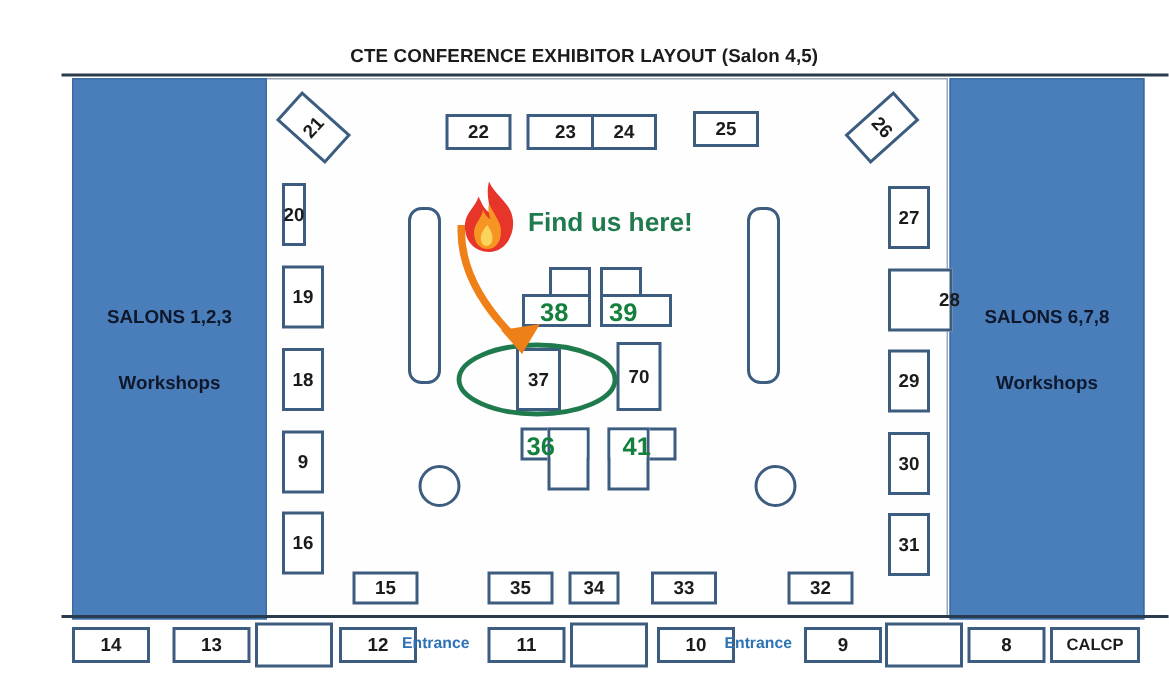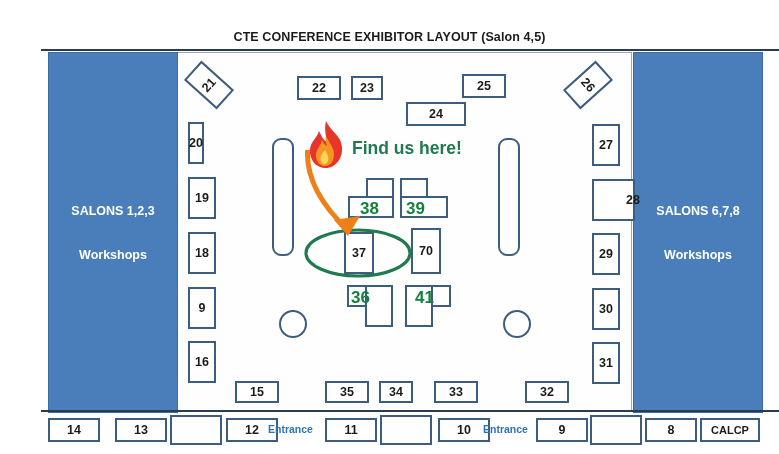--- a/index.html
+++ b/index.html
@@ -26,21 +26,21 @@
   .title-rule{
     position:absolute;left:41px;top:49px;width:738px;height:2px;
     background:#2b3b4e;
   }
 
   
   .salon{
     position:absolute;
     background:#4a7ebb;
     border:1px solid #3a6ba5;
-    color:#ffffff;
+    color:#0f172a;
     display:flex;flex-direction:column;
     align-items:center;justify-content:center;
     gap:30px;
     font-weight:bold;font-size:12.5px;
     text-align:center;
   }
   .salon .ln{display:block;}
   .salon-left{left:48px;top:52px;width:128px;height:359px;}
   .salon-right{left:633px;top:52px;width:128px;height:359px;}
 
@@ -135,22 +135,22 @@
   </div>
 
   <div class="booth rot-l" style="left:196px;top:63px;width:26px;height:44px;">
     <span>21</span>
   </div>
   <div class="booth rot-r" style="left:575px;top:63px;width:26px;height:44px;">
     <span>26</span>
   </div>
 
   <div class="booth" style="left:297px;top:76px;width:44px;height:24px;">22</div>
-  <div class="booth" style="left:351px;top:76px;width:32px;height:24px;">23</div>
-  <div class="booth" style="left:406px;top:76px;width:60px;height:24px;margin-top:26px;">24</div>
+  <div class="booth" style="left:351px;top:76px;width:52px;height:24px;">23</div>
+  <div class="booth" style="left:394px;top:76px;width:44px;height:24px;">24</div>
   <div class="booth" style="left:462px;top:74px;width:44px;height:24px;">25</div>
 
   <div class="booth" style="left:188px;top:122px;width:16px;height:42px;">20</div>
   <div class="booth" style="left:188px;top:177px;width:28px;height:42px;">19</div>
   <div class="booth" style="left:188px;top:232px;width:28px;height:42px;">18</div>
   <div class="booth" style="left:188px;top:287px;width:28px;height:42px;">9</div>
   <div class="booth" style="left:188px;top:341px;width:28px;height:42px;">16</div>
 
   <div class="booth" style="left:592px;top:124px;width:28px;height:42px;">27</div>
   <div class="booth" style="left:592px;top:179px;width:28px;height:42px;padding-left:39px;">28</div>

